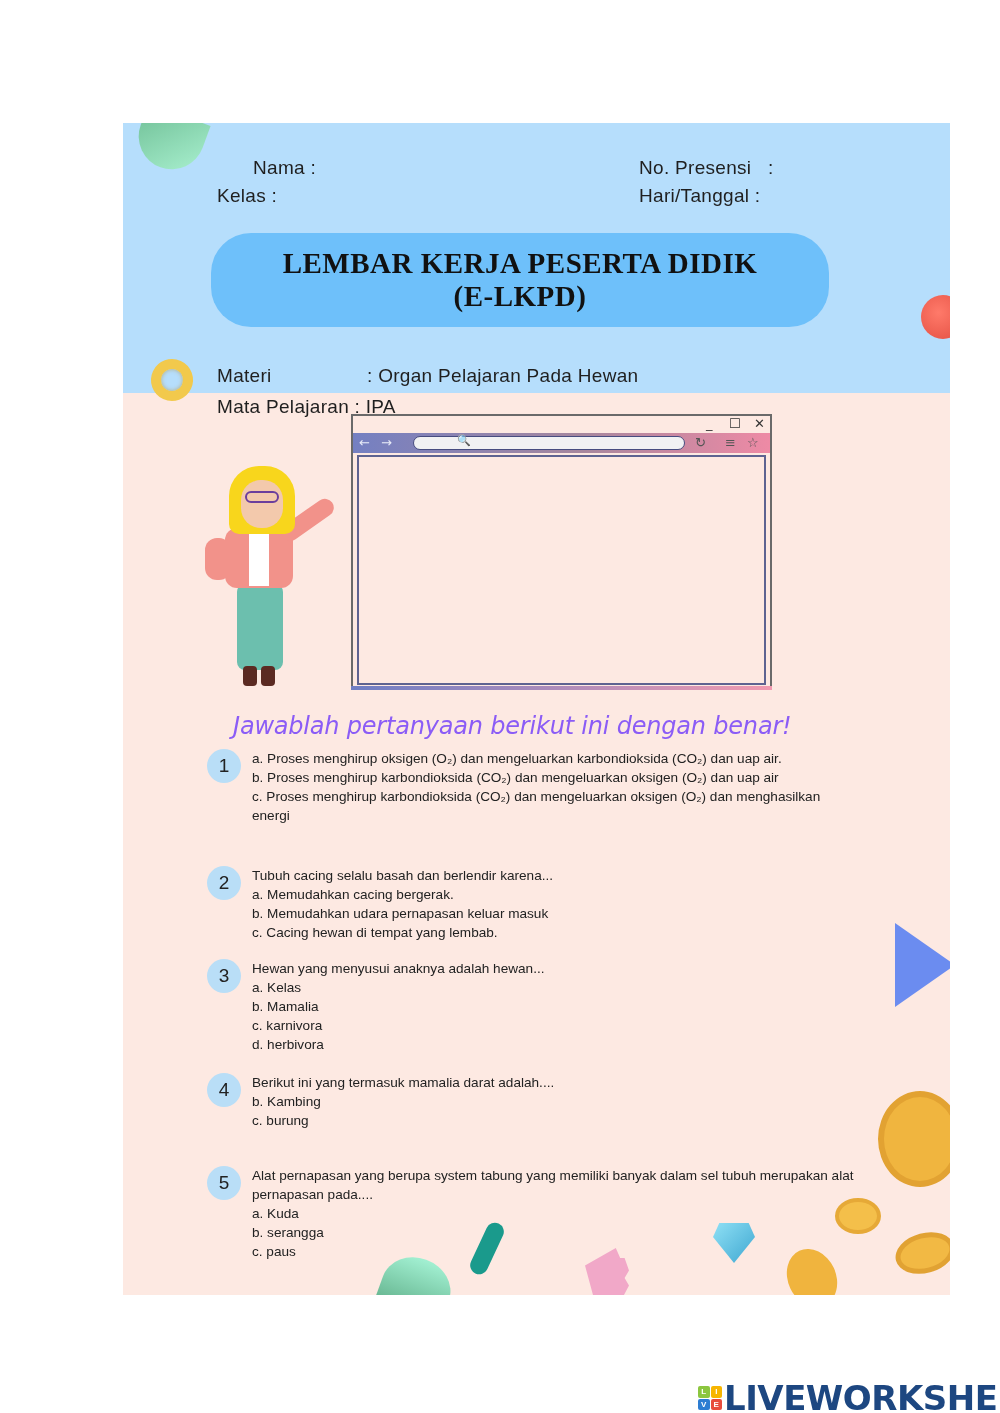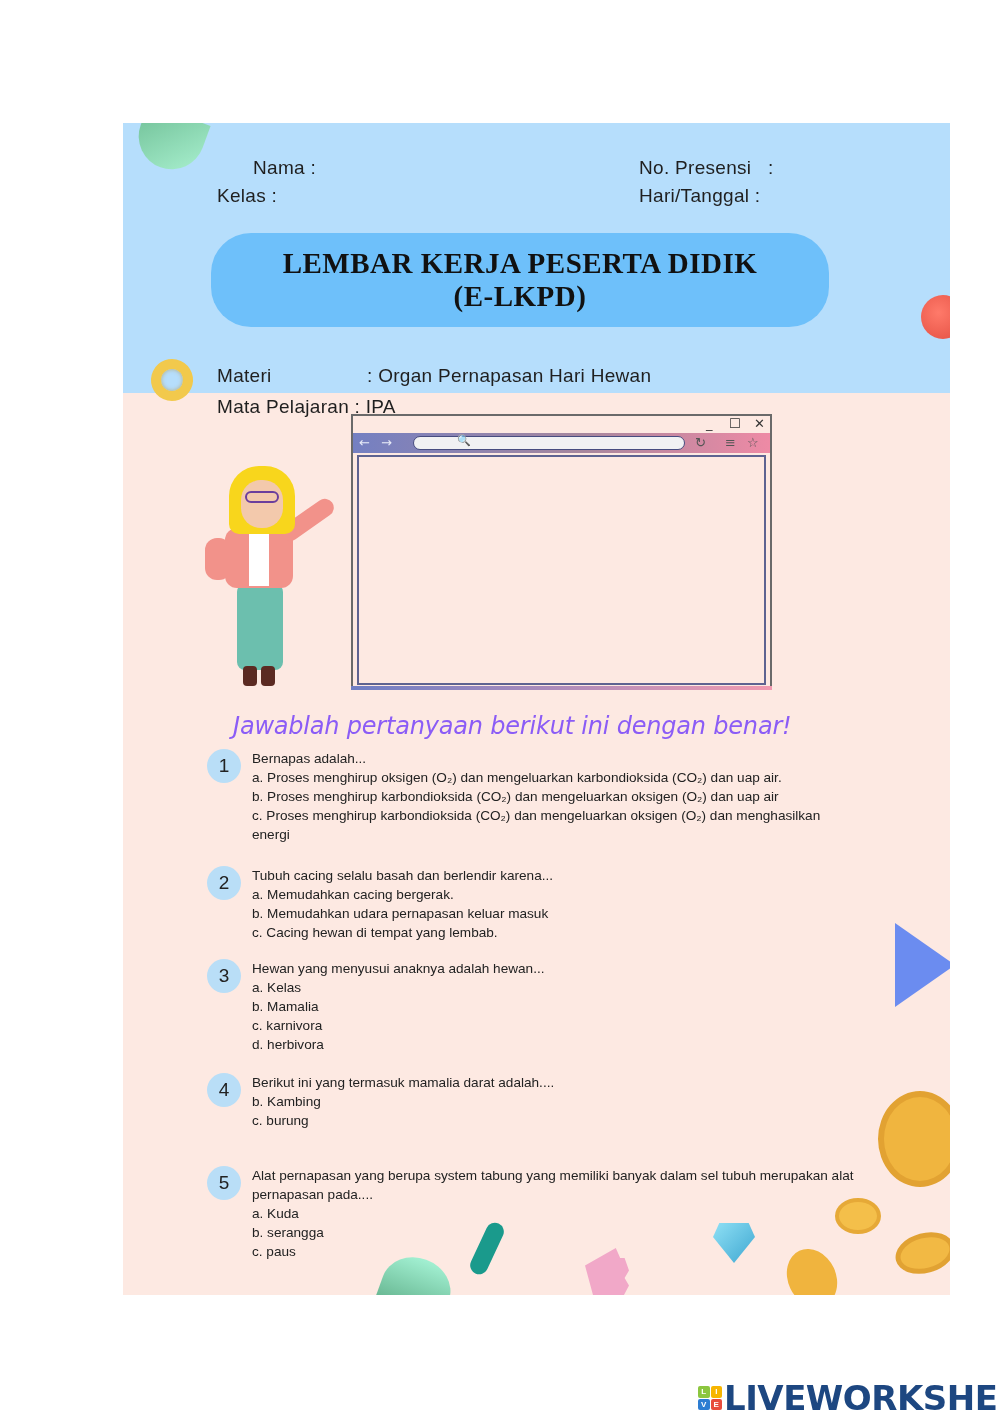--- a/index.html
+++ b/index.html
@@ -80,21 +80,21 @@
   <div class="info" style="left:516px; top:34px; white-space:pre;">No. Presensi   :</div>
   <div class="info" style="left:516px; top:62px;">Hari/Tanggal :</div>
 
   <div class="title-pill">
     <div class="title-line">LEMBAR KERJA PESERTA DIDIK</div>
     <div class="title-line">(E-LKPD)</div>
   </div>
 
   <div class="info" style="left:94px; top:227px;margin-top:46px;">Mata Pelajaran : IPA</div>
   <div class="info" style="left:94px; top:242px;">Materi</div>
-  <div class="info" style="left:244px; top:242px;">: Organ Pernapasan Hari Hewan</div>
+  <div class="info" style="left:244px; top:242px;">: Organ Pelajaran Pada Hewan</div>
 
   <div class="teacher">
     <div class="t-arm-l"></div>
     <div class="t-pants"></div>
     <div class="t-shoe-l"></div>
     <div class="t-shoe-r"></div>
     <div class="t-jacket"></div>
     <div class="t-shirt"></div>
     <div class="t-arm-r"></div>
     <div class="t-hair"></div>
@@ -120,21 +120,20 @@
     </div>
     <div class="b-view"></div>
     <div class="b-bottom"></div>
   </div>
 
   <div class="instruction">Jawablah pertanyaan berikut ini dengan benar!</div>
 
   <div class="question" style="top:626px;">
     <div class="q-num">1</div>
     <div class="q-body">
-      <span class="q-text">Bernapas adalah...</span>
       <span class="q-opt">a. Proses menghirup oksigen (O₂) dan mengeluarkan karbondioksida (CO₂) dan uap air.</span>
       <span class="q-opt">b. Proses menghirup karbondioksida (CO₂) dan mengeluarkan oksigen (O₂) dan uap air</span>
       <span class="q-opt wrap" style="width:580px;">c. Proses menghirup karbondioksida (CO₂) dan mengeluarkan oksigen (O₂) dan menghasilkan energi</span>
     </div>
   </div>
 
   <div class="question" style="top:743px;">
     <div class="q-num">2</div>
     <div class="q-body">
       <span class="q-text">Tubuh cacing selalu basah dan berlendir karena...</span>

